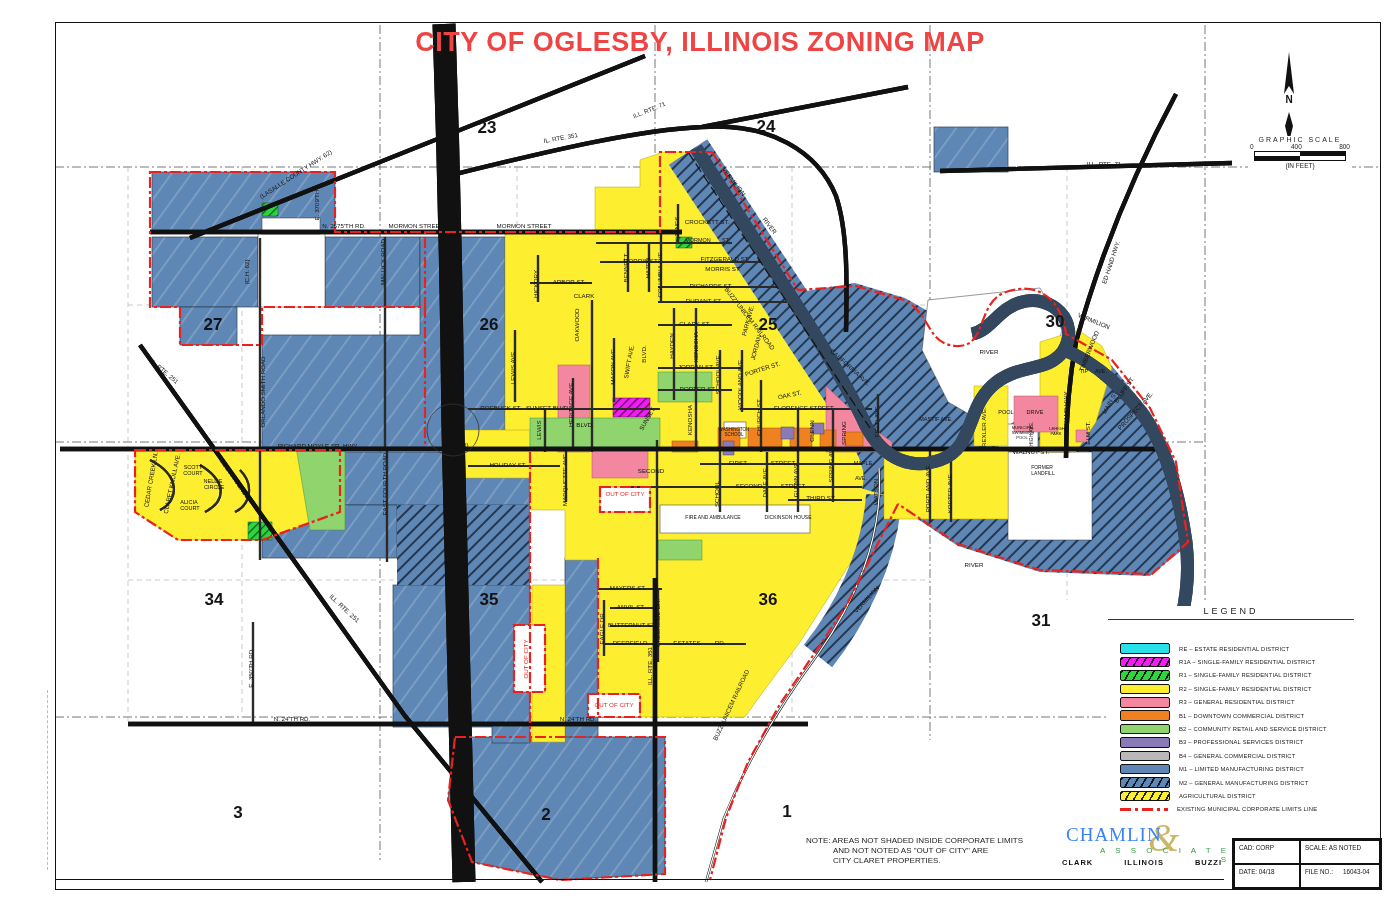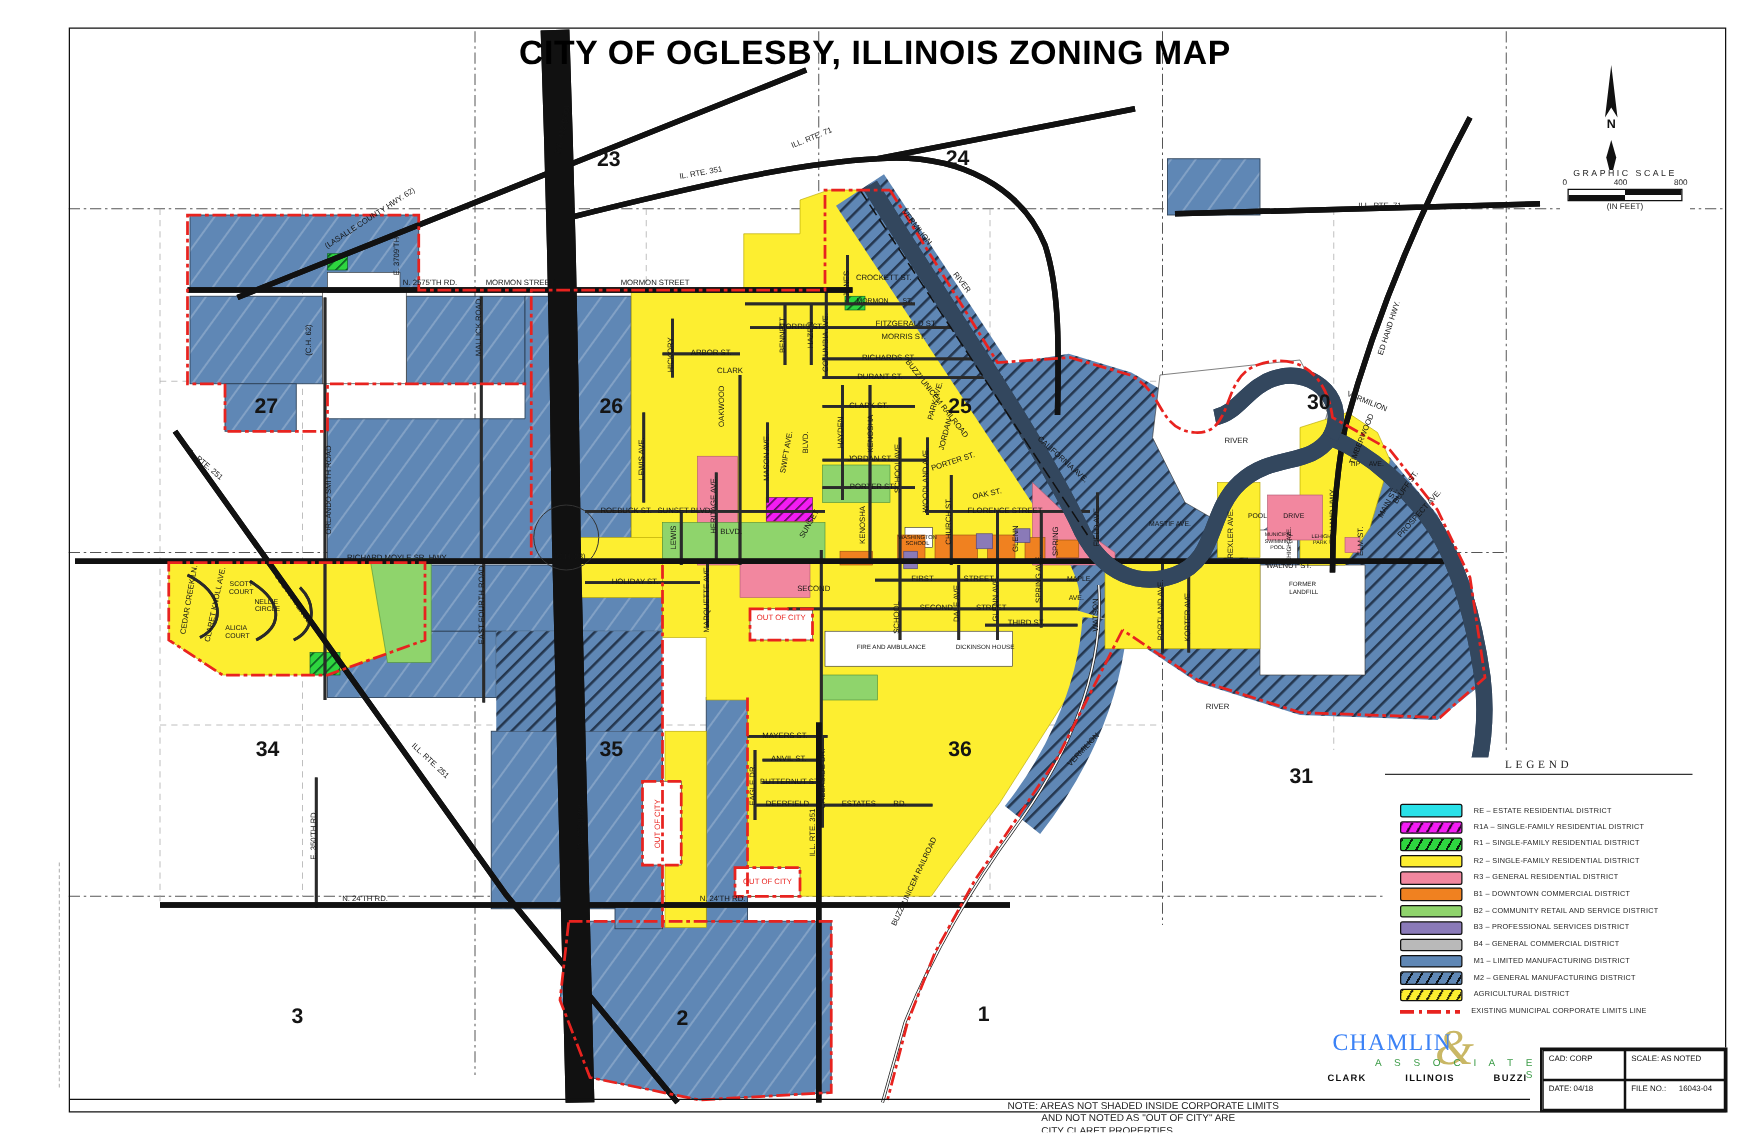--- a/index.html
+++ b/index.html
@@ -6,46 +6,46 @@
     font-family:"Liberation Sans",sans-serif;-webkit-font-smoothing:antialiased;}
   #sheet{position:relative;width:1400px;height:906px;overflow:hidden;background:#fff;}
   #mapsvg{position:absolute;left:0;top:0;}
   .abs{position:absolute;}
   
   #frame{left:55px;top:22px;width:1324px;height:866px;border:1.6px solid #111;pointer-events:none;}
   #innerline{left:56px;top:879px;width:1168px;border-top:1.2px solid #111;}
   #plotstamp{left:47px;top:690px;width:1px;height:180px;border-left:1px dashed #bbb;}
   
   #maptitle{left:0;top:27px;width:1400px;text-align:center;font-size:27px;font-weight:bold;
-    letter-spacing:.5px;color:#000000;}
+    letter-spacing:.5px;color:#ef4444;}
   
   #north{left:1276px;top:50px;width:26px;height:102px;background:#fff;text-align:center;}
   #scalebar{left:1248px;top:136px;width:104px;background:#fff;text-align:center;color:#222;}
   #scalebar .sb-title{font-size:7px;letter-spacing:2px;}
   #scalebar .sb-ticks{font-size:6.5px;display:flex;justify-content:space-between;padding:0 2px;}
   #sb-bar{margin:1px 6px;height:8px;border:1px solid #111;display:grid;
     grid-template-columns:1fr 1fr;grid-template-rows:1fr 1fr;}
   #sb-bar i{display:block;}
   #sb-bar i.b{background:#111;}
   #scalebar .sb-units{font-size:6.5px;margin-top:1px;}
   
   #legend{left:1108px;top:606px;width:246px;background:#fff;}
   #legend .lg-title{font-size:9px;letter-spacing:3px;text-align:center;color:#222;
-    padding-bottom:3px;border-bottom:1.2px solid #333;margin-bottom:22px;font-family:Liberation Serif, serif;}
+    padding-bottom:3px;border-bottom:1.2px solid #333;margin-bottom:22px;}
   .lg-row{display:flex;align-items:center;height:13.4px;}
   .lg-sw{width:48px;height:8.5px;border:1px solid #111;border-radius:2px;margin-left:12px;flex:none;}
   .lg-sw.hatch{background-image:repeating-linear-gradient(120deg,rgba(0,0,0,.85) 0 1.6px,transparent 1.6px 7px);}
   .lg-line{width:48px;height:3px;margin-left:12px;flex:none;border:none;
     background:repeating-linear-gradient(90deg,#e8231f 0 11px,transparent 11px 15px,#e8231f 15px 18px,transparent 18px 22px);}
   .lg-label{font-size:5.8px;color:#222;margin-left:9px;white-space:nowrap;letter-spacing:.2px;}
   
   #prelim{left:800px;top:780px;width:290px;text-align:center;font-size:22px;font-weight:bold;color:#0b0b0b;}
   #note{left:806px;top:836px;width:250px;font-size:8px;color:#222;line-height:1.25;}
   #note .nl{padding-left:27px;}
-  #note .n0{padding-left:0;margin-top:44px;}
+  #note .n0{padding-left:0;}
   
   #firm{left:1062px;top:820px;width:168px;height:58px;}
   #firm .amp{position:absolute;left:86px;top:-6px;font-size:40px;color:#c9b765;
     font-family:"Liberation Serif",serif;font-style:italic;}
   #firm .nm{position:absolute;left:4px;top:4px;font-size:19px;letter-spacing:1px;color:#3b82f6;
     font-family:"Liberation Serif",serif;}
   #firm .assoc{position:absolute;left:32px;top:26px;font-size:8px;letter-spacing:4px;color:#3b9b47;text-align:right;}
   #firm .cities{position:absolute;left:0;top:38px;width:160px;display:flex;
     justify-content:space-between;font-size:7.5px;font-weight:bold;color:#111;letter-spacing:1px;}
   

